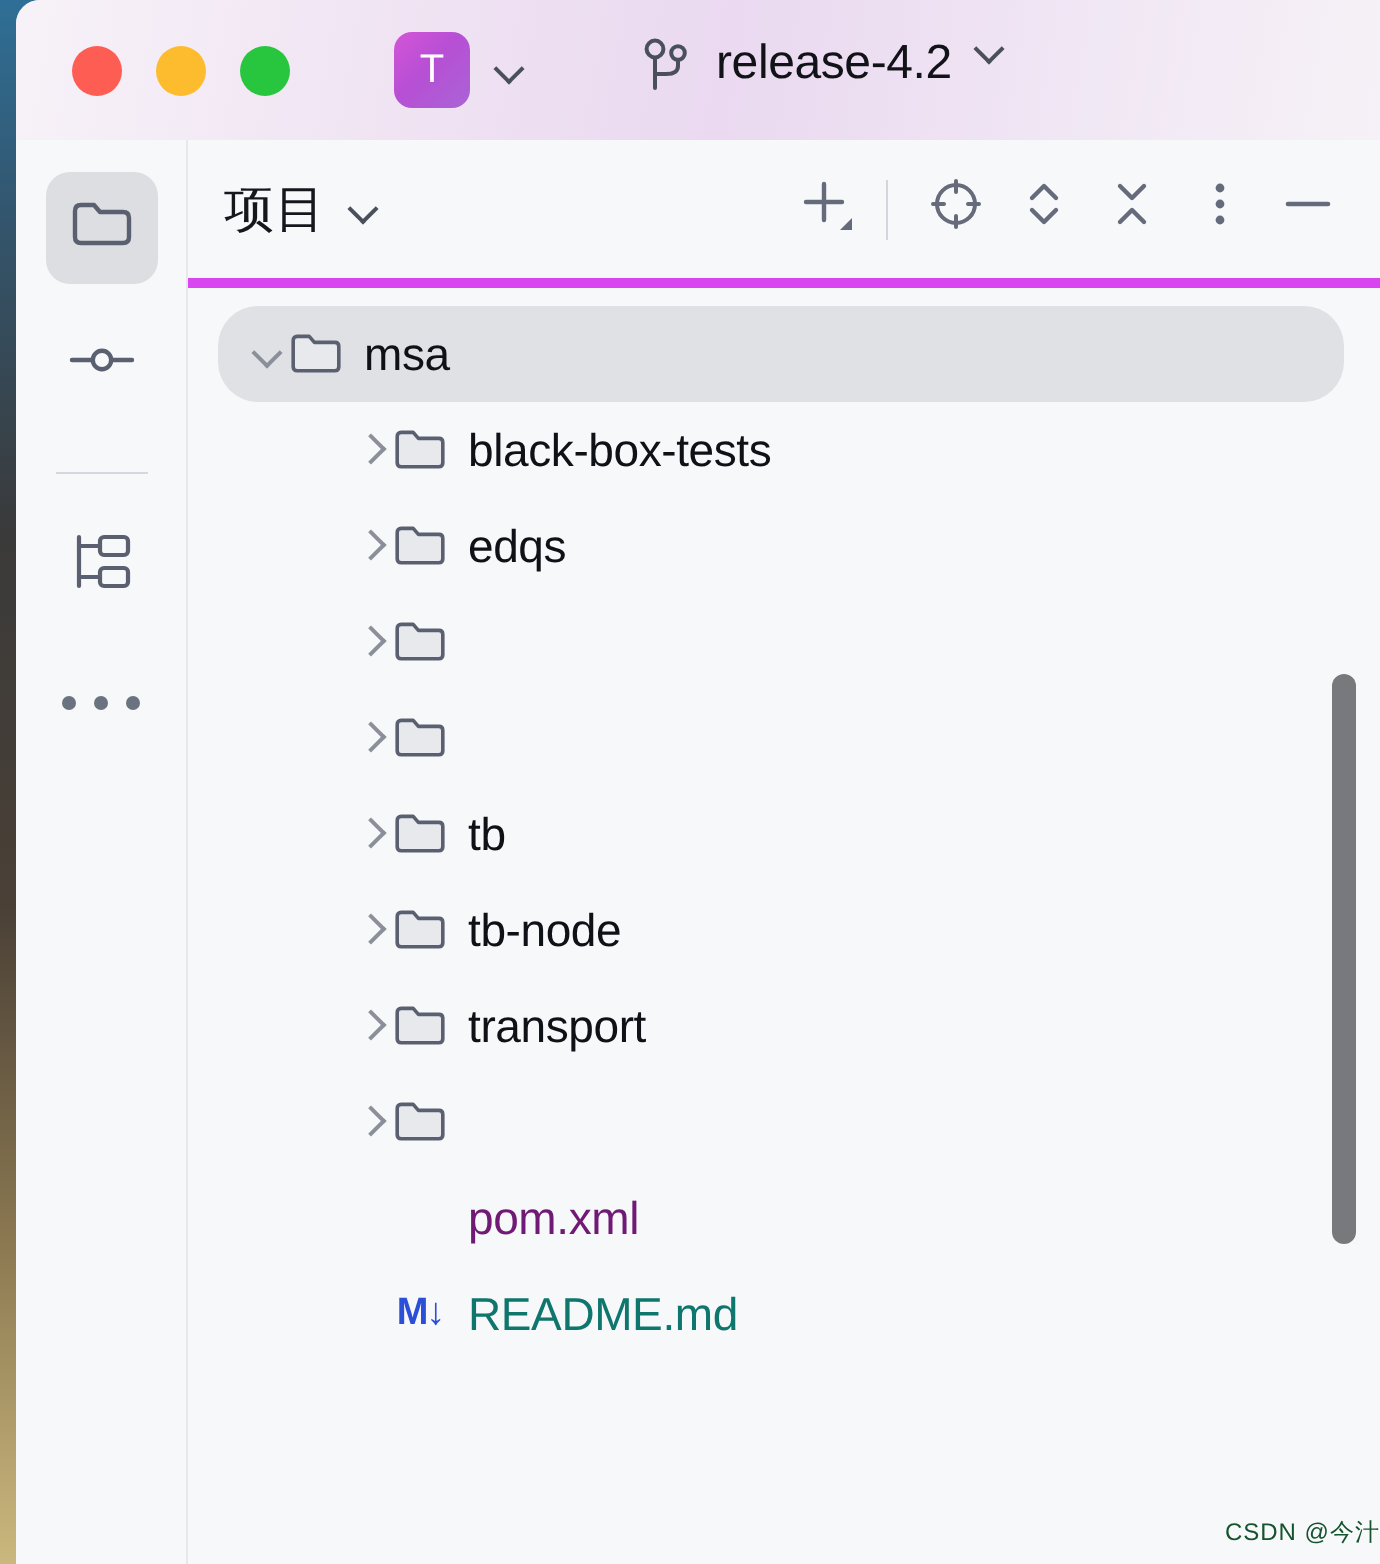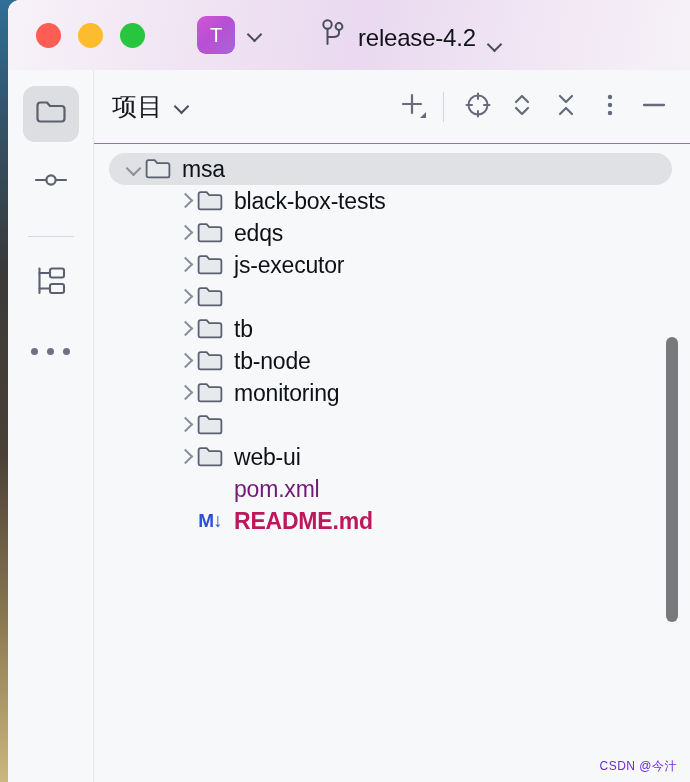--- a/index.html
+++ b/index.html
@@ -57,21 +57,21 @@
     display: flex; align-items: center; justify-content: center;
   }
   .proj-name {
     font-size: 24px;
     color: #111318;
     letter-spacing: -0.2px;
   }
 
   .branch-chip {
     display: flex;
-    align-items: flex-end;
+    align-items: flex-start;
     margin-left: 58px;
     gap: 12px;
   }
   .branch-name { font-size: 24px; color: #111318; letter-spacing: -0.2px; }
 
   .chev-down {
     width: 14px; height: 14px;
     position: relative;
   }
   .chev-down::after {
@@ -124,21 +124,21 @@
     background: #f7f8fa;
     overflow: hidden;
   }
 
   #toolbar {
     height: 74px;
     display: flex;
     align-items: center;
     padding-left: 18px;
     padding-right: 16px;
-    border-bottom: 1px solid #d946ef;
+    border-bottom: 5px solid #d946ef;
   }
   .tb-title {
     font-size: 25px;
     color: #14171c;
     letter-spacing: 0.5px;
   }
   .tb-title-chev { margin-left: 12px; }
   .tb-spacer { flex: 1; }
   .tb-btn {
     width: 40px; height: 40px;
@@ -150,21 +150,21 @@
     background: #d3d6dc;
     margin: 0 10px;
   }
 
   
   #tree {
     position: relative;
     padding-top: 9px;
   }
   .row {
-    height: 32px;
+    height: 48px;
     display: flex;
     align-items: center;
     position: relative;
     border-radius: 20px;
     margin: 0 18px 0 15px;
   }
   .row.selected { background: #dfe1e5; }
 
   .twisty {
     width: 22px; height: 22px;
@@ -196,21 +196,21 @@
     margin-right: 11px;
     display: flex; align-items: center; justify-content: center;
   }
   .row-label {
     font-size: 23px;
     color: #0e1116;
     letter-spacing: -0.2px;
     white-space: nowrap;
   }
   .row-label.xml  { color: #701a75; }
-  .row-label.md   { color: #be185d; font-weight: bold; }
+  .row-label.md   { color: #0f766e; }
 
   .ind0 { padding-left: 14px; }
   .ind1 { padding-left: 66px; text-align: right; }
 
   .code-icon {
     font-family: "Liberation Sans", sans-serif;
     font-size: 21px;
     color: #e8730f;
     letter-spacing: -1.5px;
   }
@@ -229,24 +229,24 @@
     top: 267px;
     width: 12px;
     height: 285px;
     background: #77797d;
     border-radius: 6px;
   }
 
   
   #watermark {
     position: absolute;
-    right: 13px;
+    right: 0;
     bottom: 7px;
     font-size: 12px;
-    color: #6d28d9;
+    color: #14532d;
     letter-spacing: 0.5px;
   }
 </style>
 </head>
 <body>
 
 <div id="window">
 
   <div id="titlebar">
 
@@ -411,21 +411,20 @@
             </span>
             <span class="row-label">edqs</span>
           </div>
           <div class="row ind1">
             <span class="twisty closed"></span>
             <span class="row-icon">
               <svg width="26" height="22" viewBox="0 0 26 22" fill="none">
                 <path d="M1.6 4.2 Q1.6 2.2 3.6 2.2 L9.6 2.2 L12.2 5.2 L22.4 5.2 Q24.4 5.2 24.4 7.2 L24.4 17.4 Q24.4 19.4 22.4 19.4 L3.6 19.4 Q1.6 19.4 1.6 17.4 Z" fill="#e7e9ed" stroke="#5b6070" stroke-width="1.8" stroke-linejoin="round"></path>
               </svg>
             </span>
-            <span class="row-label">js-executor</span>
           </div>
           <div class="row ind1">
             <span class="twisty closed"></span>
             <span class="row-icon">
               <svg width="26" height="22" viewBox="0 0 26 22" fill="none">
                 <path d="M1.6 4.2 Q1.6 2.2 3.6 2.2 L9.6 2.2 L12.2 5.2 L22.4 5.2 Q24.4 5.2 24.4 7.2 L24.4 17.4 Q24.4 19.4 22.4 19.4 L3.6 19.4 Q1.6 19.4 1.6 17.4 Z" fill="#e7e9ed" stroke="#5b6070" stroke-width="1.8" stroke-linejoin="round"></path>
               </svg>
             </span>
           </div>
           <div class="row ind1">
@@ -446,38 +445,29 @@
             </span>
             <span class="row-label">tb-node</span>
           </div>
           <div class="row ind1">
             <span class="twisty closed"></span>
             <span class="row-icon">
               <svg width="26" height="22" viewBox="0 0 26 22" fill="none">
                 <path d="M1.6 4.2 Q1.6 2.2 3.6 2.2 L9.6 2.2 L12.2 5.2 L22.4 5.2 Q24.4 5.2 24.4 7.2 L24.4 17.4 Q24.4 19.4 22.4 19.4 L3.6 19.4 Q1.6 19.4 1.6 17.4 Z" fill="#e7e9ed" stroke="#5b6070" stroke-width="1.8" stroke-linejoin="round"></path>
               </svg>
             </span>
-            <span class="row-label">monitoring</span>
-          </div>
-          <div class="row ind1">
-            <span class="twisty closed"></span>
-            <span class="row-icon">
-              <svg width="26" height="22" viewBox="0 0 26 22" fill="none">
-                <path d="M1.6 4.2 Q1.6 2.2 3.6 2.2 L9.6 2.2 L12.2 5.2 L22.4 5.2 Q24.4 5.2 24.4 7.2 L24.4 17.4 Q24.4 19.4 22.4 19.4 L3.6 19.4 Q1.6 19.4 1.6 17.4 Z" fill="#e7e9ed" stroke="#5b6070" stroke-width="1.8" stroke-linejoin="round"></path>
-              </svg>
-            </span>
-          </div>
-          <div class="row ind1">
-            <span class="twisty closed"></span>
-            <span class="row-icon">
-              <svg width="26" height="22" viewBox="0 0 26 22" fill="none">
-                <path d="M1.6 4.2 Q1.6 2.2 3.6 2.2 L9.6 2.2 L12.2 5.2 L22.4 5.2 Q24.4 5.2 24.4 7.2 L24.4 17.4 Q24.4 19.4 22.4 19.4 L3.6 19.4 Q1.6 19.4 1.6 17.4 Z" fill="#e7e9ed" stroke="#5b6070" stroke-width="1.8" stroke-linejoin="round"></path>
-              </svg>
-            </span>
-            <span class="row-label">web-ui</span>
+            <span class="row-label">transport</span>
+          </div>
+          <div class="row ind1">
+            <span class="twisty closed"></span>
+            <span class="row-icon">
+              <svg width="26" height="22" viewBox="0 0 26 22" fill="none">
+                <path d="M1.6 4.2 Q1.6 2.2 3.6 2.2 L9.6 2.2 L12.2 5.2 L22.4 5.2 Q24.4 5.2 24.4 7.2 L24.4 17.4 Q24.4 19.4 22.4 19.4 L3.6 19.4 Q1.6 19.4 1.6 17.4 Z" fill="#e7e9ed" stroke="#5b6070" stroke-width="1.8" stroke-linejoin="round"></path>
+              </svg>
+            </span>
           </div>
           <div class="row ind1">
             <span class="twisty"></span>
             <span class="row-icon">
               <span class="code-icon"></span>
             </span>
             <span class="row-label xml">pom.xml</span>
           </div>
           <div class="row ind1">
             <span class="twisty"></span>

